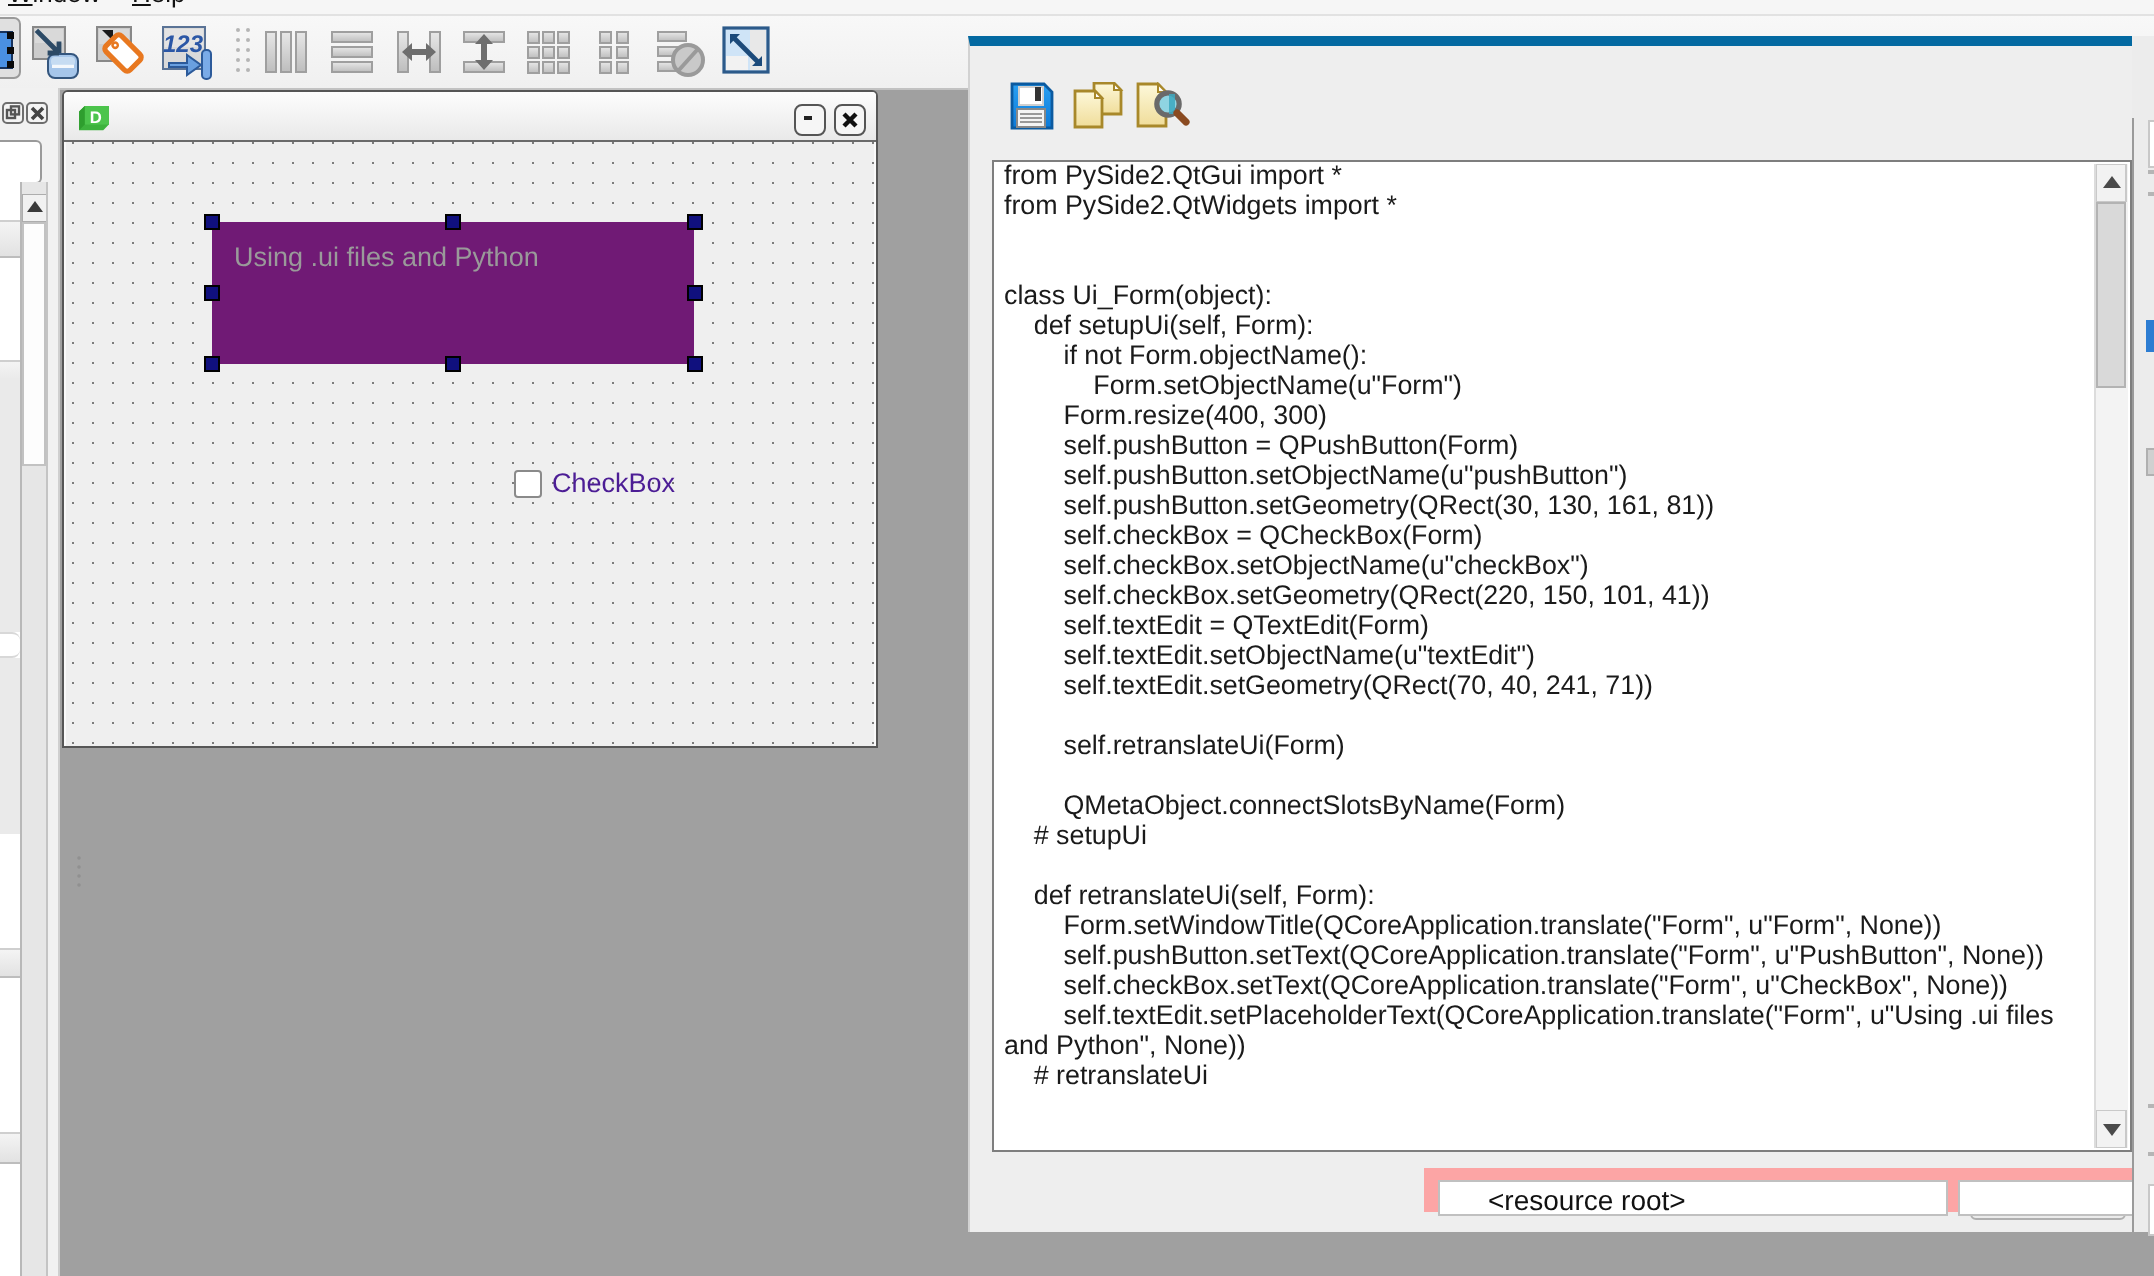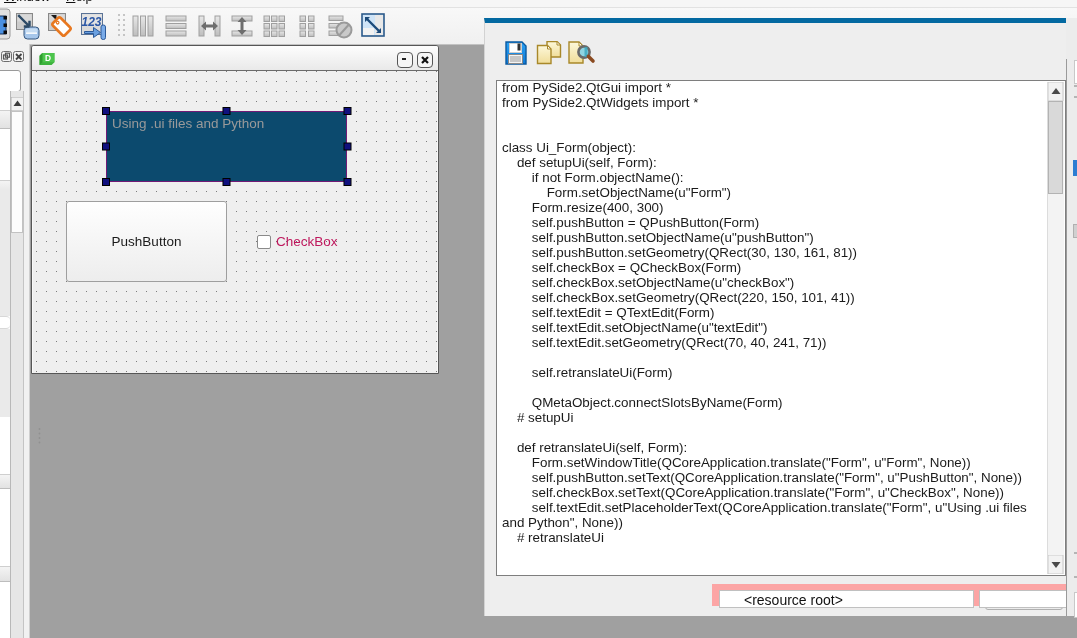--- a/index.html
+++ b/index.html
@@ -203,28 +203,27 @@
   <div class="abs" style="left:1px;top:25px;width:404px;height:302px;background-color:#efefef">
     <svg class="abs" style="left:0;top:0" width="404" height="302" viewBox="0 0 404 302">
       <defs>
           <pattern id="dots" x="3" y="0" width="10" height="10" patternUnits="userSpaceOnUse">
         <rect x="0" y="0" width="1" height="1" fill="#7c7c7c"></rect>
       </pattern>
         </defs>
       <rect x="0" y="0" width="404" height="302" fill="url(#dots)"></rect>
     </svg>
 
-    <div class="abs" style="left:73px;top:40px;width:241px;height:71px;background:#0c4a6e;border:1px solid #701a75;box-sizing:border-box">
+    <div class="abs" style="left:73px;top:40px;width:241px;height:71px;background:#701a75;border:6px solid #701a75;box-sizing:border-box">
       <div class="abs" style="left:5px;top:4px;font-size:13.5px;color:#9a9a9a">Using .ui files and Python</div>
     </div>
 
-    <div class="abs" style="left:33px;top:130px;width:161px;height:81px;background:linear-gradient(#fefefe,#ededed);border:1px solid #9e9e9e;border-radius:3px;box-sizing:border-box;display:flex;align-items:center;justify-content:center;font-size:13.5px;color:#1a1a1a">PushButton</div>
 
     <div class="abs" style="left:224px;top:164px;width:14px;height:14px;background:#fff;border:1px solid #8a8a8a;border-radius:2px;box-sizing:border-box"></div>
-    <div class="abs" style="left:243px;top:163px;font-size:13.5px;color:#be185d">CheckBox</div>
+    <div class="abs" style="left:243px;top:163px;font-size:13.5px;color:#4c1d95">CheckBox</div>
 
     <svg class="abs" style="left:66px;top:33px" width="256" height="86" viewBox="0 0 256 86">
       <g fill="#10107e" stroke="#000" stroke-width="1">
         <rect x="3.5" y="3.5" width="7" height="7"></rect>
         <rect x="124" y="3.5" width="7" height="7"></rect>
         <rect x="245" y="3.5" width="7" height="7"></rect>
         <rect x="3.5" y="39" width="7" height="7"></rect>
         <rect x="245" y="39" width="7" height="7"></rect>
         <rect x="3.5" y="74.5" width="7" height="7"></rect>
         <rect x="124" y="74.5" width="7" height="7"></rect>

